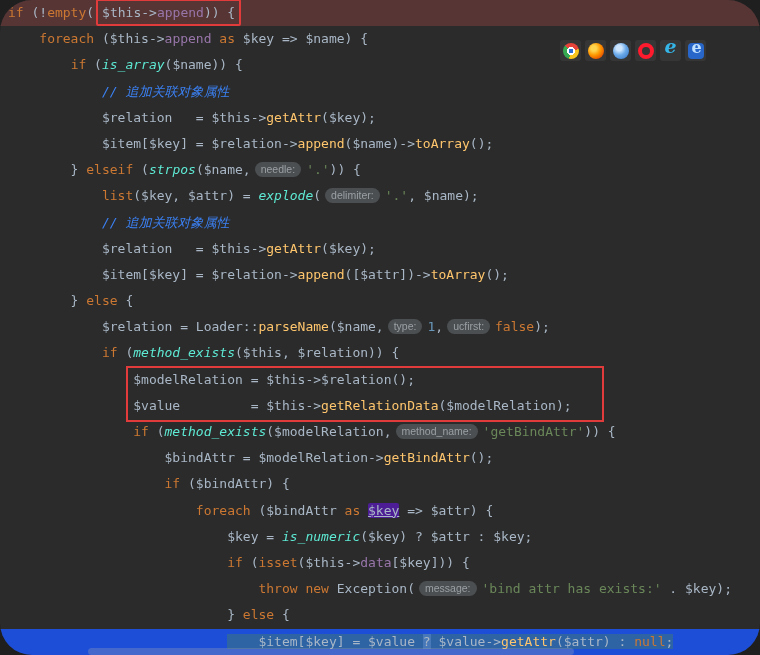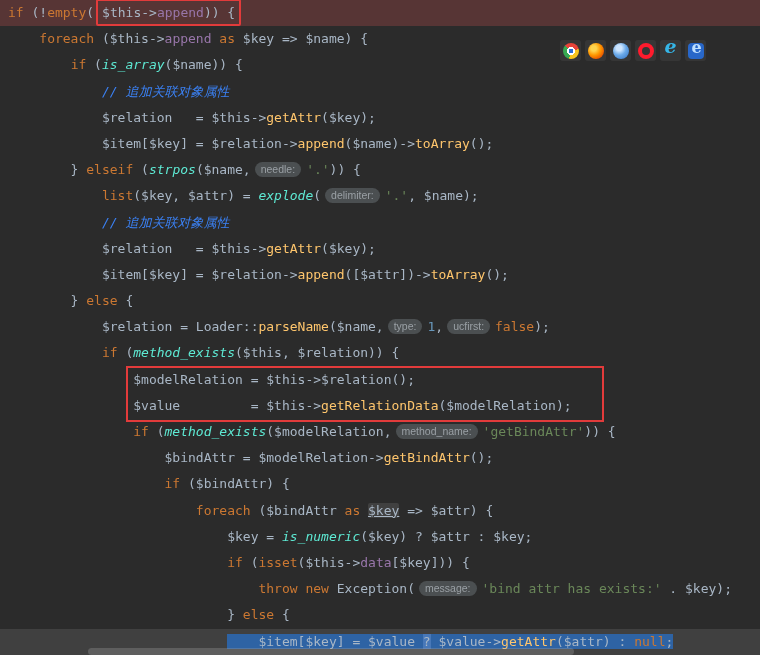--- a/index.html
+++ b/index.html
@@ -6,42 +6,43 @@
     --bg:#2b2b2b;
     --selection:#2e63a4;
     --accent-red:#e23b3b;
     --error-line:#573535;
   }
   *{box-sizing:border-box;margin:0;padding:0}
   html,body{background:#1f1f1f}
   .screen{
     position:relative;width:760px;height:655px;overflow:hidden;
     background:var(--bg);
+    border-radius:32px;
   }
   .code{
     position:absolute;inset:0;
     font-family:"DejaVu Sans Mono","Liberation Mono",monospace;
     font-size:13px;line-height:26.2px;
     white-space:pre;
   }
   .line{height:26.2px;padding-left:8px}
   .line-error{background:var(--error-line)}
-  .line-current{background:#404040}
+  .line-current{background:#1d4ed8}
 
   .tk-kw{color:#cc7832}
   .tk-txt{color:#a9b7c6}
   .tk-fn{color:#ffc66d}
   .tk-pre{color:#5eead4;font-style:italic}
   .tk-str{color:#6a8759}
   .tk-num{color:#6897bb}
   .tk-cmt{color:#3b82f6;font-style:italic}
   .tk-fld{color:#9876aa}
   .tk-sel{background:var(--selection)}
   .tk-hl{background:#4878b8}
-  .tk-mark{background:#404040;border-radius:2px;text-decoration:underline}
+  .tk-mark{background:#4c1d95;border-radius:2px;text-decoration:underline}
   .tk-hint{
     display:inline-block;background:#4b4f51;color:#9aa0a5;
     font-family:"Liberation Sans",sans-serif;font-size:10.5px;line-height:15px;
     border-radius:8px;padding:0 6px;margin:0 5px 0 4px;vertical-align:1px;
   }
   .grp-redbox{
     display:inline-block;border:2px solid var(--accent-red);border-radius:2px;
     padding:2px 4px;margin:-2px 0 -2px 2px;line-height:19px;
   }
   .annotation-box{

